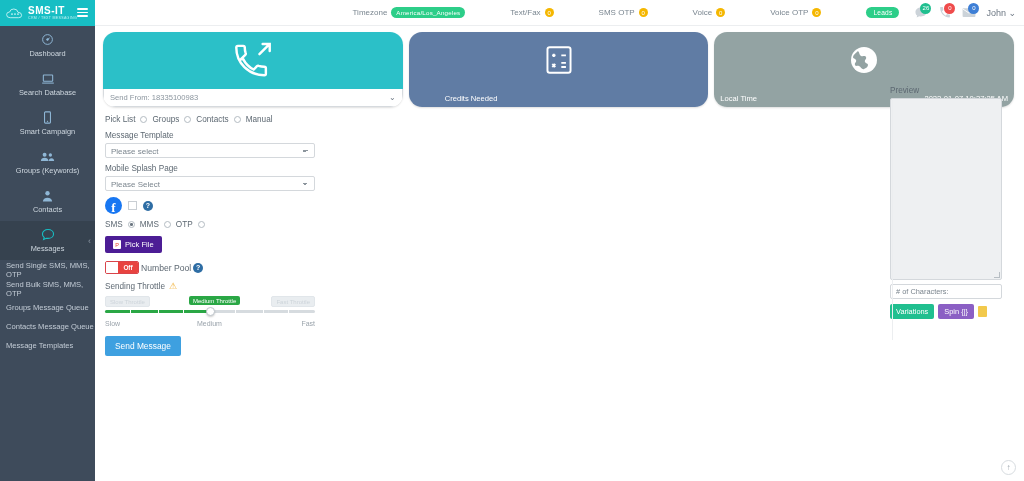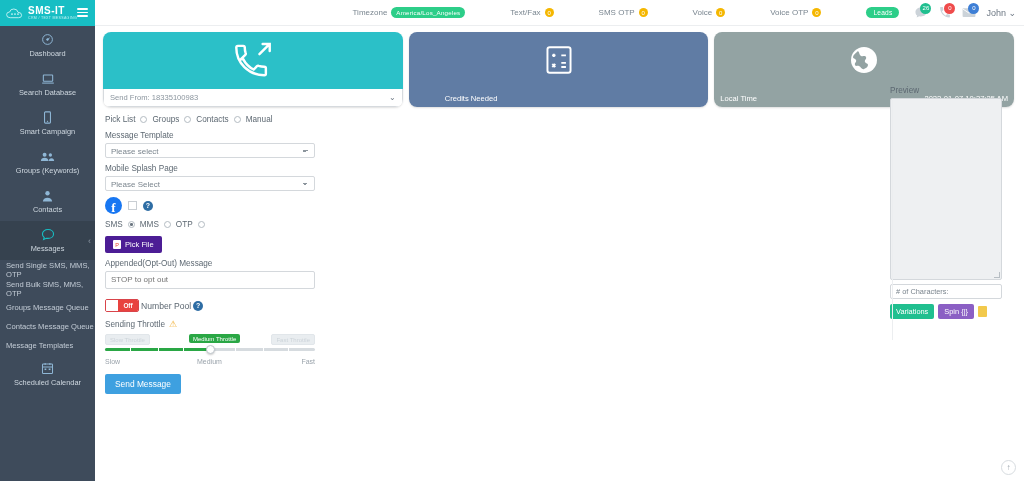--- a/index.html
+++ b/index.html
@@ -50,21 +50,21 @@
                font-size: 6px; display: flex; align-items: center; justify-content: center; }
   .tb-icon { position: relative; width: 22px; height: 20px; margin-left: 2px; cursor: pointer;
              display: flex; align-items: center; justify-content: center; color: #ccd3d9; }
   .tb-icon .cnt { position: absolute; top: 0px; right: 1px; min-width: 11px; height: 11px;
                   border-radius: 50%; font-size: 6px; color: #fff; display: flex;
                   align-items: center; justify-content: center; padding: 0 2px; }
   .user { font-size: 9px; color: #6d7884; margin-left: 6px; cursor: pointer; }
 
   
   .cards { display: flex; gap: 6px; padding: 6px 10px 0 8px; }
-  .card { flex: 1; border-radius: 8px; overflow: hidden; position: relative;
+  .card { flex: 1; border-radius: 13px; overflow: hidden; position: relative;
           box-shadow: 0 1px 2px rgba(0,0,0,.13); }
   .card-body { height: 57px; display: flex; align-items: center; justify-content: center; }
   .card-foot { height: 18px; display: flex; align-items: center; justify-content: space-between;
                padding: 0 6px; font-size: 7.6px; }
   .card1 .card-body { background: #2bc0c8; }
   .card1 .card-foot { background: #fff; border: 1px solid #d6dade; border-top: none;
                       color: #8b959e; }
   .card2 .card-body { background: #607ca4; }
   .card2 .card-foot { background: #607ca4; color: #fff; padding-left: 36px; }
   .card3 .card-body { background: #93a3a3; }
@@ -264,31 +264,20 @@
     <div class="sub-item">
       <span>Groups Message Queue</span>
     </div>
     <div class="sub-item">
       <span>Contacts Message Queue</span>
     </div>
     <div class="sub-item">
       <span>Message Templates</span>
     </div>
 
-    <div class="nav-item">
-      <span class="ico">
-        <svg width="13" height="13" viewBox="0 0 22 22" fill="none" stroke="currentColor" stroke-width="1.7">
-          <rect x="2.5" y="3.5" width="17" height="16" rx="1.5"></rect>
-            <path d="M2.5 8.5h17M7 1.8v3.4M15 1.8v3.4"></path>
-          <rect x="6" y="11" width="3" height="2.6" fill="currentColor" stroke="none"></rect>
-          <rect x="13" y="11" width="3" height="2.6" fill="currentColor" stroke="none"></rect>
-        </svg>
-      </span>
-      <span class="nav-label">Scheduled Calendar</span>
-    </div>
   </div>
 
   <div class="content">
 
     <div class="topbar">
       <div class="tb-group">
         <span>Timezone</span>
         <span class="pill">America/Los_Angeles</span>
       </div>
       <div class="tb-group">
@@ -426,24 +415,20 @@
         </div>
 
         <div class="row">
           <button class="btn-pick">
             <span class="pdf-ico">P</span>
             <span>Pick File</span>
           </button>
         </div>
 
 
-        <div class="row">
-          <span class="lbl">Appended(Opt-Out) Message</span>
-          <textarea class="ta" style="height: 18px;" placeholder="STOP to opt out"></textarea>
-        </div>
 
         <div class="toggle-row">
           <span class="toggle">
             <span class="knob"></span>
             <span class="off">Off</span>
           </span>
           <span style="font-size:8.6px;color:#5d6872">Number Pool</span>
           <span class="help">?</span>
         </div>
 

